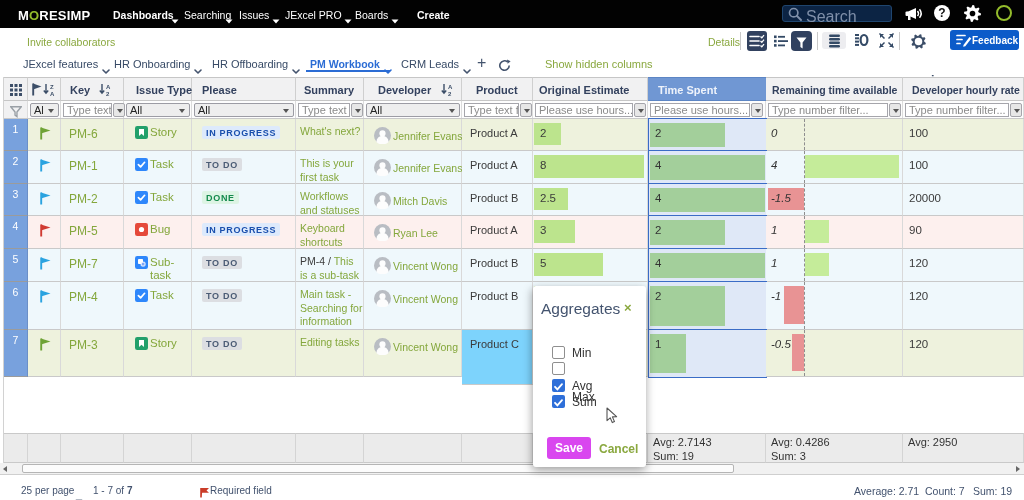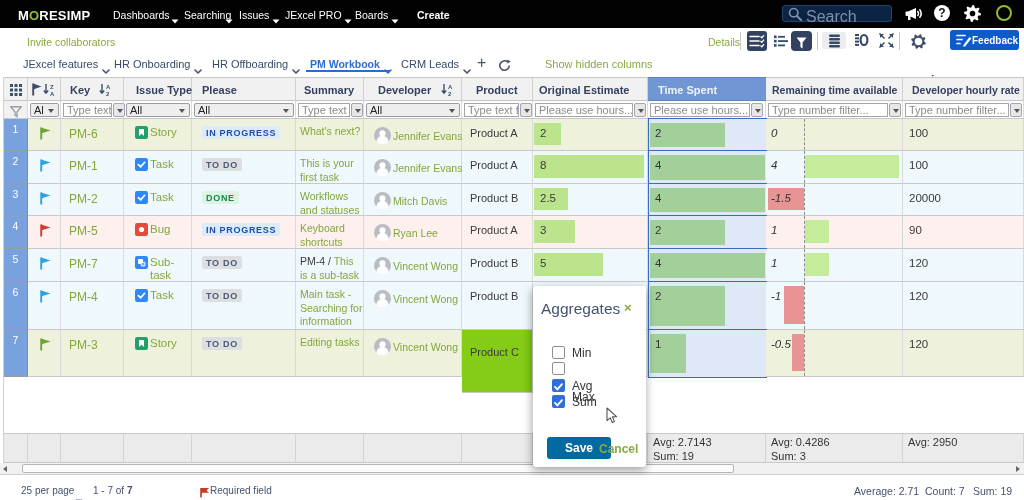--- a/index.html
+++ b/index.html
@@ -8,21 +8,21 @@
 .sel { position:absolute; border:1px solid #3a6cc6; background:#dfe8f7; }
 .filtsel { height:14px; background:#eee; border:1px solid #9c9ca4; border-radius:2px; font-size:11px; color:#222; position:absolute; padding:0 3px; line-height:12.5px; }
 .filtinp { height:14px; background:#fff; border:1px solid #a5a5ab; font-size:11px; color:#8b8b8b; position:absolute; padding:0 3px; line-height:12.5px; white-space:nowrap; overflow:hidden; }
 .filtbtn { height:14px; width:12px; background:#e7e7e7; border:1px solid #a5a5ab; border-radius:2px; position:absolute; }
 .chip { display:inline-block; font-size:9px; font-weight:bold; letter-spacing:0.7px; padding:2px 4px 1px; border-radius:2px; }
 .olive { color:#84a73c; }
 .bar { position:absolute; }
 </style></head><body>
 <div style="position:absolute;left:0px;top:0px;width:1024px;height:28px;background:#020202;"></div>
 <div style="position:absolute;left:18px;top:8px;font-size:13px;font-weight:bold;letter-spacing:0.2px;color:#fff;">M<span style="color:#94bc2c;">O</span>RESIMP</div>
-<div style="position:absolute;left:113px;top:9px;color:#fff;font-size:10.5px;font-weight:normal;">Dashboards</div>
+<div style="position:absolute;left:113px;top:9px;color:#fff;font-size:10.5px;font-weight:bold;">Dashboards</div>
 <div style="position:absolute;left:171px;top:10px;"><svg width="8" height="5" viewBox="0 0 8 5" style="">
       <path d="M0.5 0.5 L4.0 4.5 L7.5 0.5 Z" fill="#fff"></path>
     </svg></div>
 <div style="position:absolute;left:184px;top:9px;color:#fff;font-size:10.5px;font-weight:normal;">Searching</div>
 <div style="position:absolute;left:225px;top:10px;"><svg width="8" height="5" viewBox="0 0 8 5" style="">
       <path d="M0.5 0.5 L4.0 4.5 L7.5 0.5 Z" fill="#fff"></path>
     </svg></div>
 <div style="position:absolute;left:239px;top:9px;color:#fff;font-size:10.5px;font-weight:normal;">Issues</div>
 <div style="position:absolute;left:272px;top:10px;"><svg width="8" height="5" viewBox="0 0 8 5" style="">
       <path d="M0.5 0.5 L4.0 4.5 L7.5 0.5 Z" fill="#fff"></path>
@@ -492,21 +492,21 @@
 <div class="cell" style="left:192px;top:330px;width:104px;height:47px;background:#eef2dd;padding:7px 0 0 10px;"><span class="chip" style="color:#4a5b74;background:#dcdee2;">TO DO</span></div>
 <div class="cell" style="left:296px;top:330px;width:68px;height:47px;background:#eef2dd;padding:6px 0 0 4px;line-height:13.5px;font-size:10.5px;"><span style="color:#84a73c;">Editing tasks</span></div>
 <div class="cell" style="left:364px;top:330px;width:98px;height:47px;background:#eef2dd;">
     <div style="position:absolute;left:10px;top:8px;"><svg width="17" height="17" viewBox="0 0 17 17" style="">
         <circle cx="8.5" cy="8.5" r="8.5" fill="#b9bdc3"></circle>
         <circle cx="8.5" cy="6.4" r="3.1" fill="#fdfdfd"></circle>
         <path d="M2.4 14.9 a6.1 6.1 0 0 1 12.2 0 a8.5 8.5 0 0 1 -12.2 0 Z" fill="#fdfdfd"></path>
       </svg></div>
     <div class="olive" style="position:absolute;left:29px;top:11px;white-space:nowrap;font-size:10.5px;">Vincent Wong</div>
   </div>
-<div class="cell" style="left:462px;top:330px;width:71px;height:63px;background:#84cc16;padding:16px 0 0 8px;font-size:11px;">Product C</div>
+<div class="cell" style="left:462px;top:330px;width:71px;height:55px;background:#7dd3fc;padding:8px 0 0 8px;font-size:11px;">Product C</div>
 <div class="cell" style="left:533px;top:330px;width:115px;height:47px;background:#eef2dd;">
     <div class="bar" style="left:1px;top:4px;bottom:5px;width:14px;background:#bce48d;"></div>
     <div style="position:absolute;left:7px;top:8px;">1</div>
   </div>
 <div class="sel" style="left:648px;top:329px;width:119px;height:49px;">
     <div class="bar" style="left:1px;top:4px;bottom:4px;width:36px;background:#a3cf9b;"></div>
     <div style="position:absolute;left:6px;top:8px;font-size:11.5px;color:#333;">1</div>
   </div>
 <div class="cell" style="left:766px;top:330px;width:137px;height:47px;background:#eef2dd;">
     <div class="bar" style="left:26px;top:4px;bottom:5px;width:12px;background:#e89394;"></div>
@@ -556,16 +556,16 @@
 <div style="position:absolute;left:552px;top:362px;width:13px;height:13px;z-index:51;background:#fff;border:1px solid #8f8f8f;border-radius:2px;"></div>
 <div style="position:absolute;left:572px;top:362px;z-index:51;font-size:12px;color:#333;margin-top:28px;">Max</div>
 <div style="position:absolute;left:552px;top:379px;width:13px;height:13px;z-index:51;background:#2e6fd9;border-radius:2px;"><svg width="13" height="13" viewBox="0 0 13 13" style="">
       <path d="M3 6.8 l2.4 2.6 l4.6-5.2" stroke="#fff" stroke-width="1.8" fill="none" stroke-linecap="round"></path>
     </svg></div>
 <div style="position:absolute;left:572px;top:379px;z-index:51;font-size:12px;color:#333;">Avg</div>
 <div style="position:absolute;left:552px;top:395px;width:13px;height:13px;z-index:51;background:#2e6fd9;border-radius:2px;"><svg width="13" height="13" viewBox="0 0 13 13" style="">
       <path d="M3 6.8 l2.4 2.6 l4.6-5.2" stroke="#fff" stroke-width="1.8" fill="none" stroke-linecap="round"></path>
     </svg></div>
 <div style="position:absolute;left:572px;top:395px;z-index:51;font-size:12px;color:#333;">Sum</div>
-<div style="position:absolute;left:547px;top:437px;width:64px;height:22px;z-index:51;background:#0369a1;border-radius:3px;color:#fff;font-size:12px;font-weight:bold;text-align:center;line-height:22px;">Save</div>
+<div style="position:absolute;left:547px;top:437px;width:44px;height:22px;z-index:51;background:#d946ef;border-radius:3px;color:#fff;font-size:12px;font-weight:bold;text-align:center;line-height:22px;">Save</div>
 <div style="position:absolute;left:599px;top:442px;z-index:51;font-size:12px;font-weight:bold;color:#8aa83f;">Cancel</div>
 <div style="position:absolute;left:606px;top:407px;z-index:60;"><svg width="14" height="18" viewBox="0 0 14 18" style="">
       <path d="M1 1 L1 13.6 L4.2 10.8 L6.3 15.6 L8.5 14.6 L6.4 9.9 L10.6 9.7 Z" fill="#fff" stroke="#555" stroke-width="1.1" stroke-linejoin="round"></path>
     </svg></div>
 </body></html>

